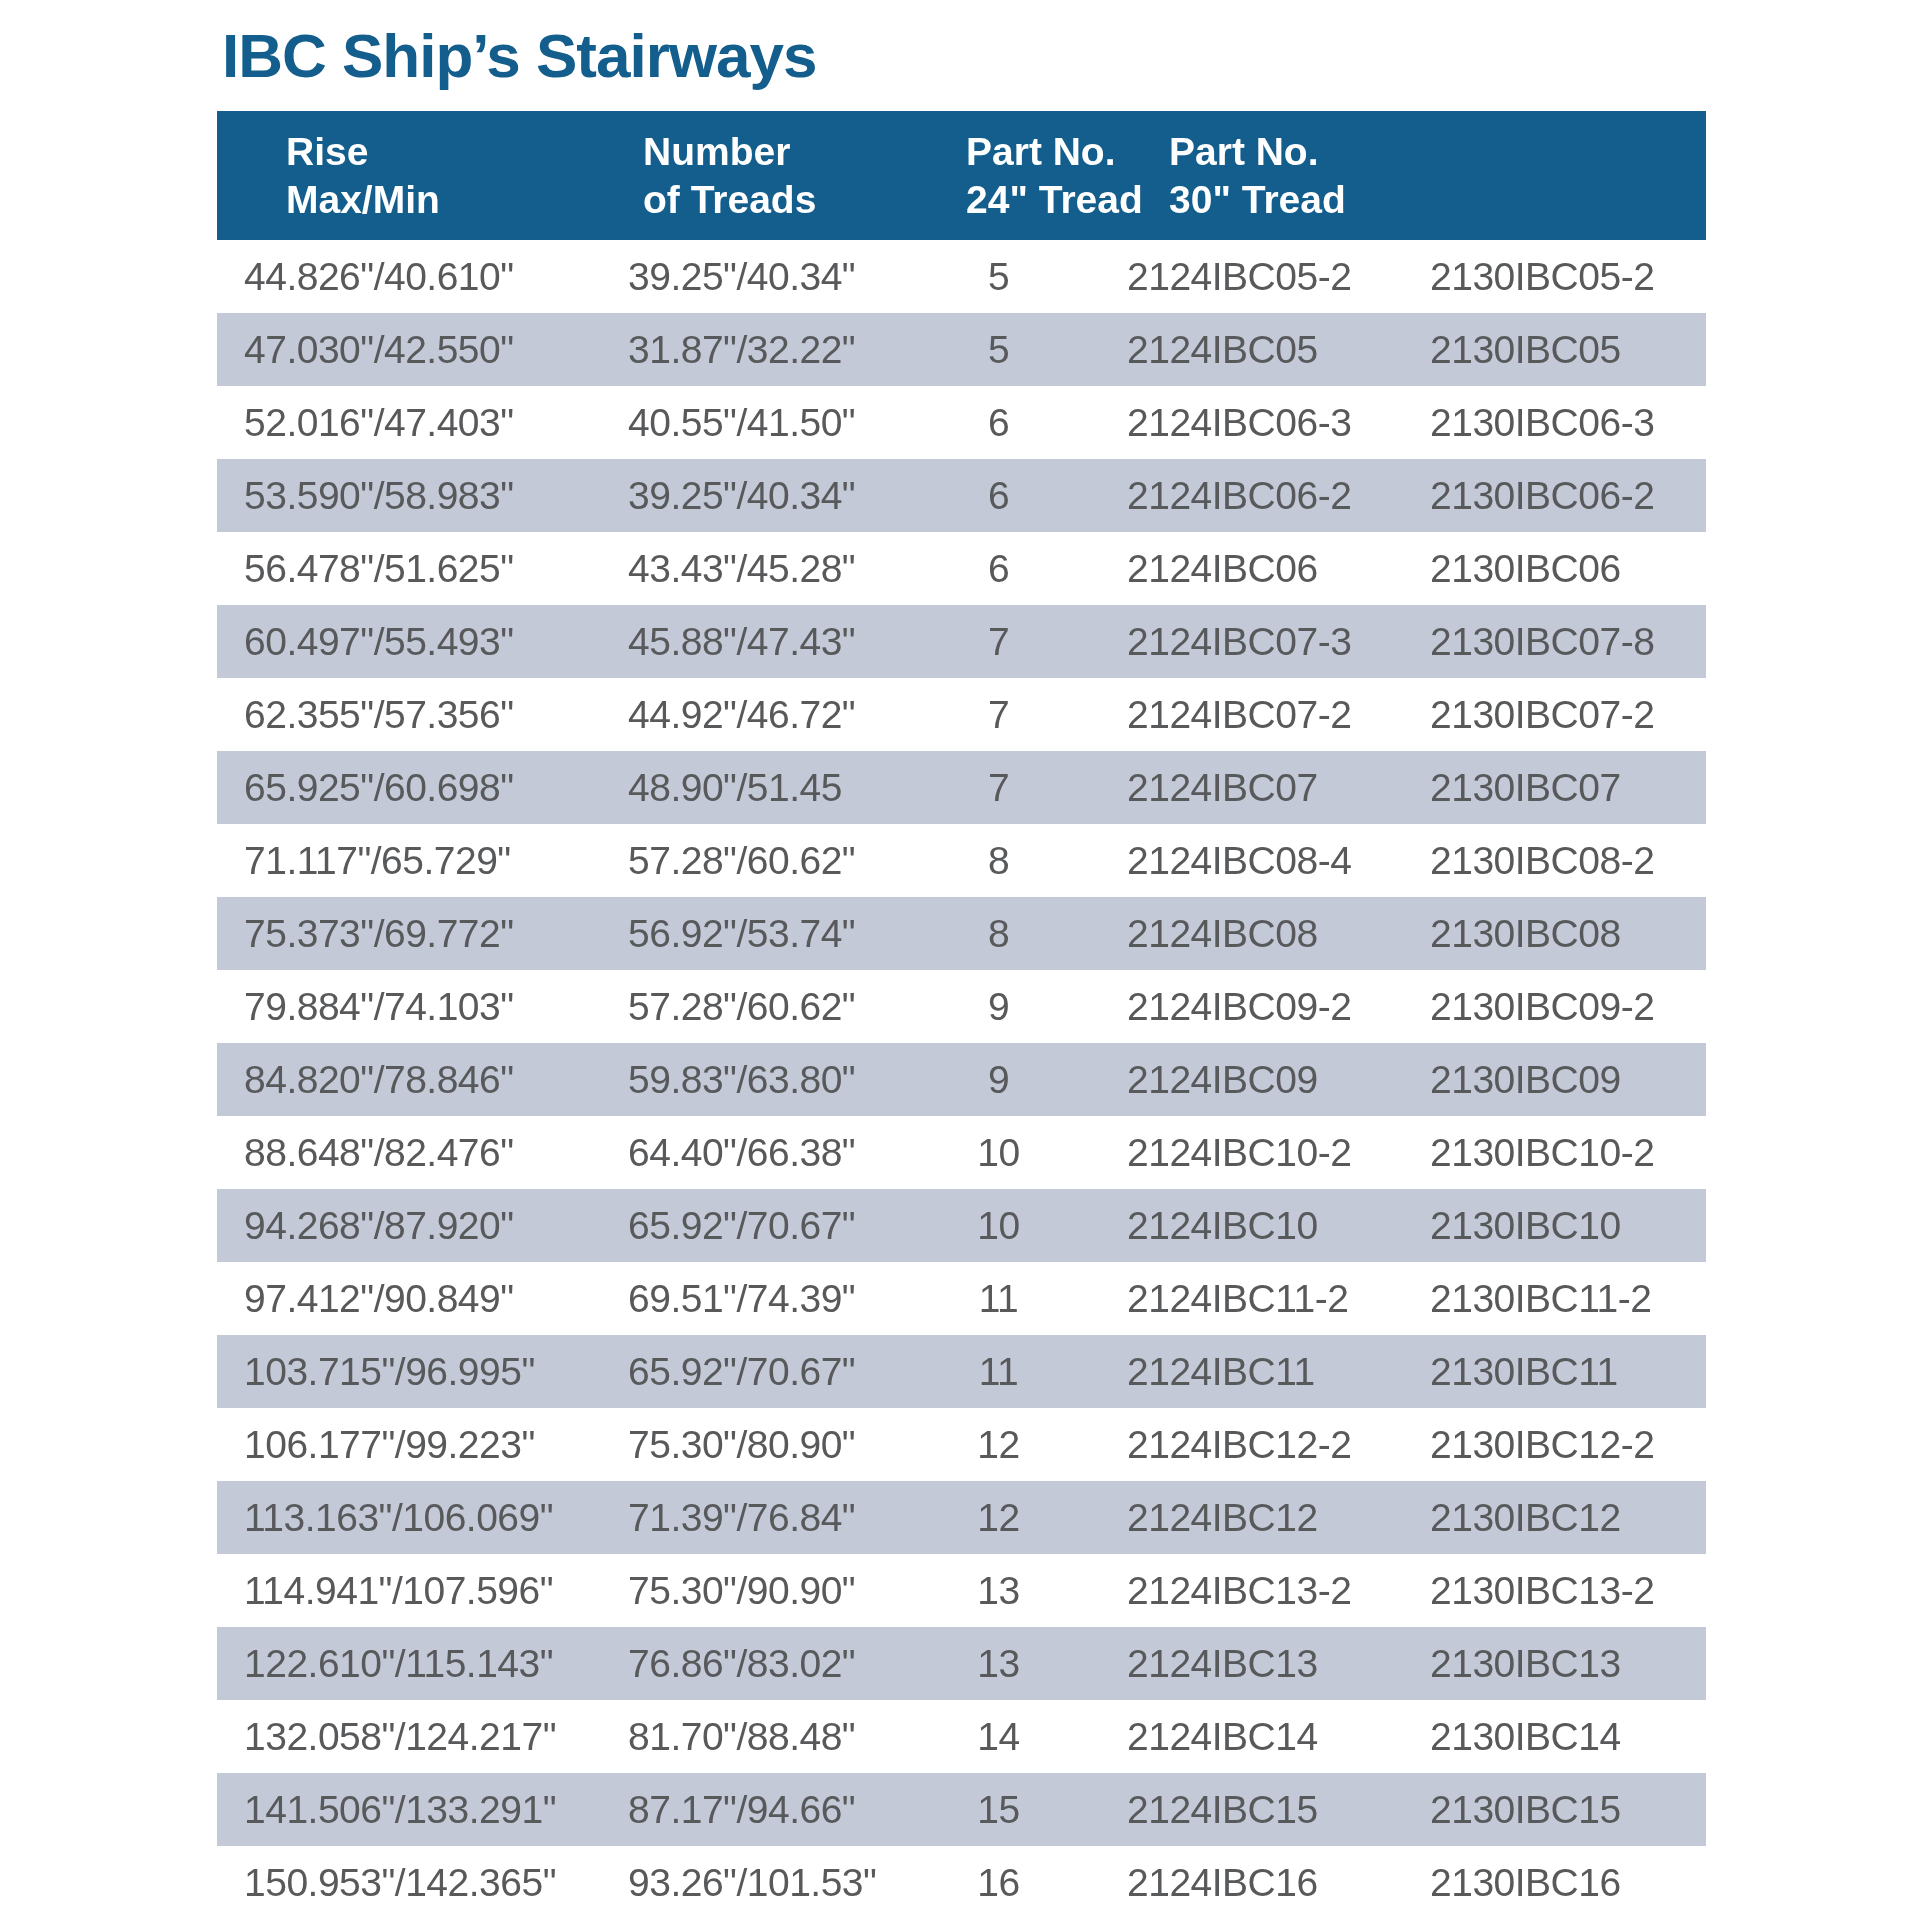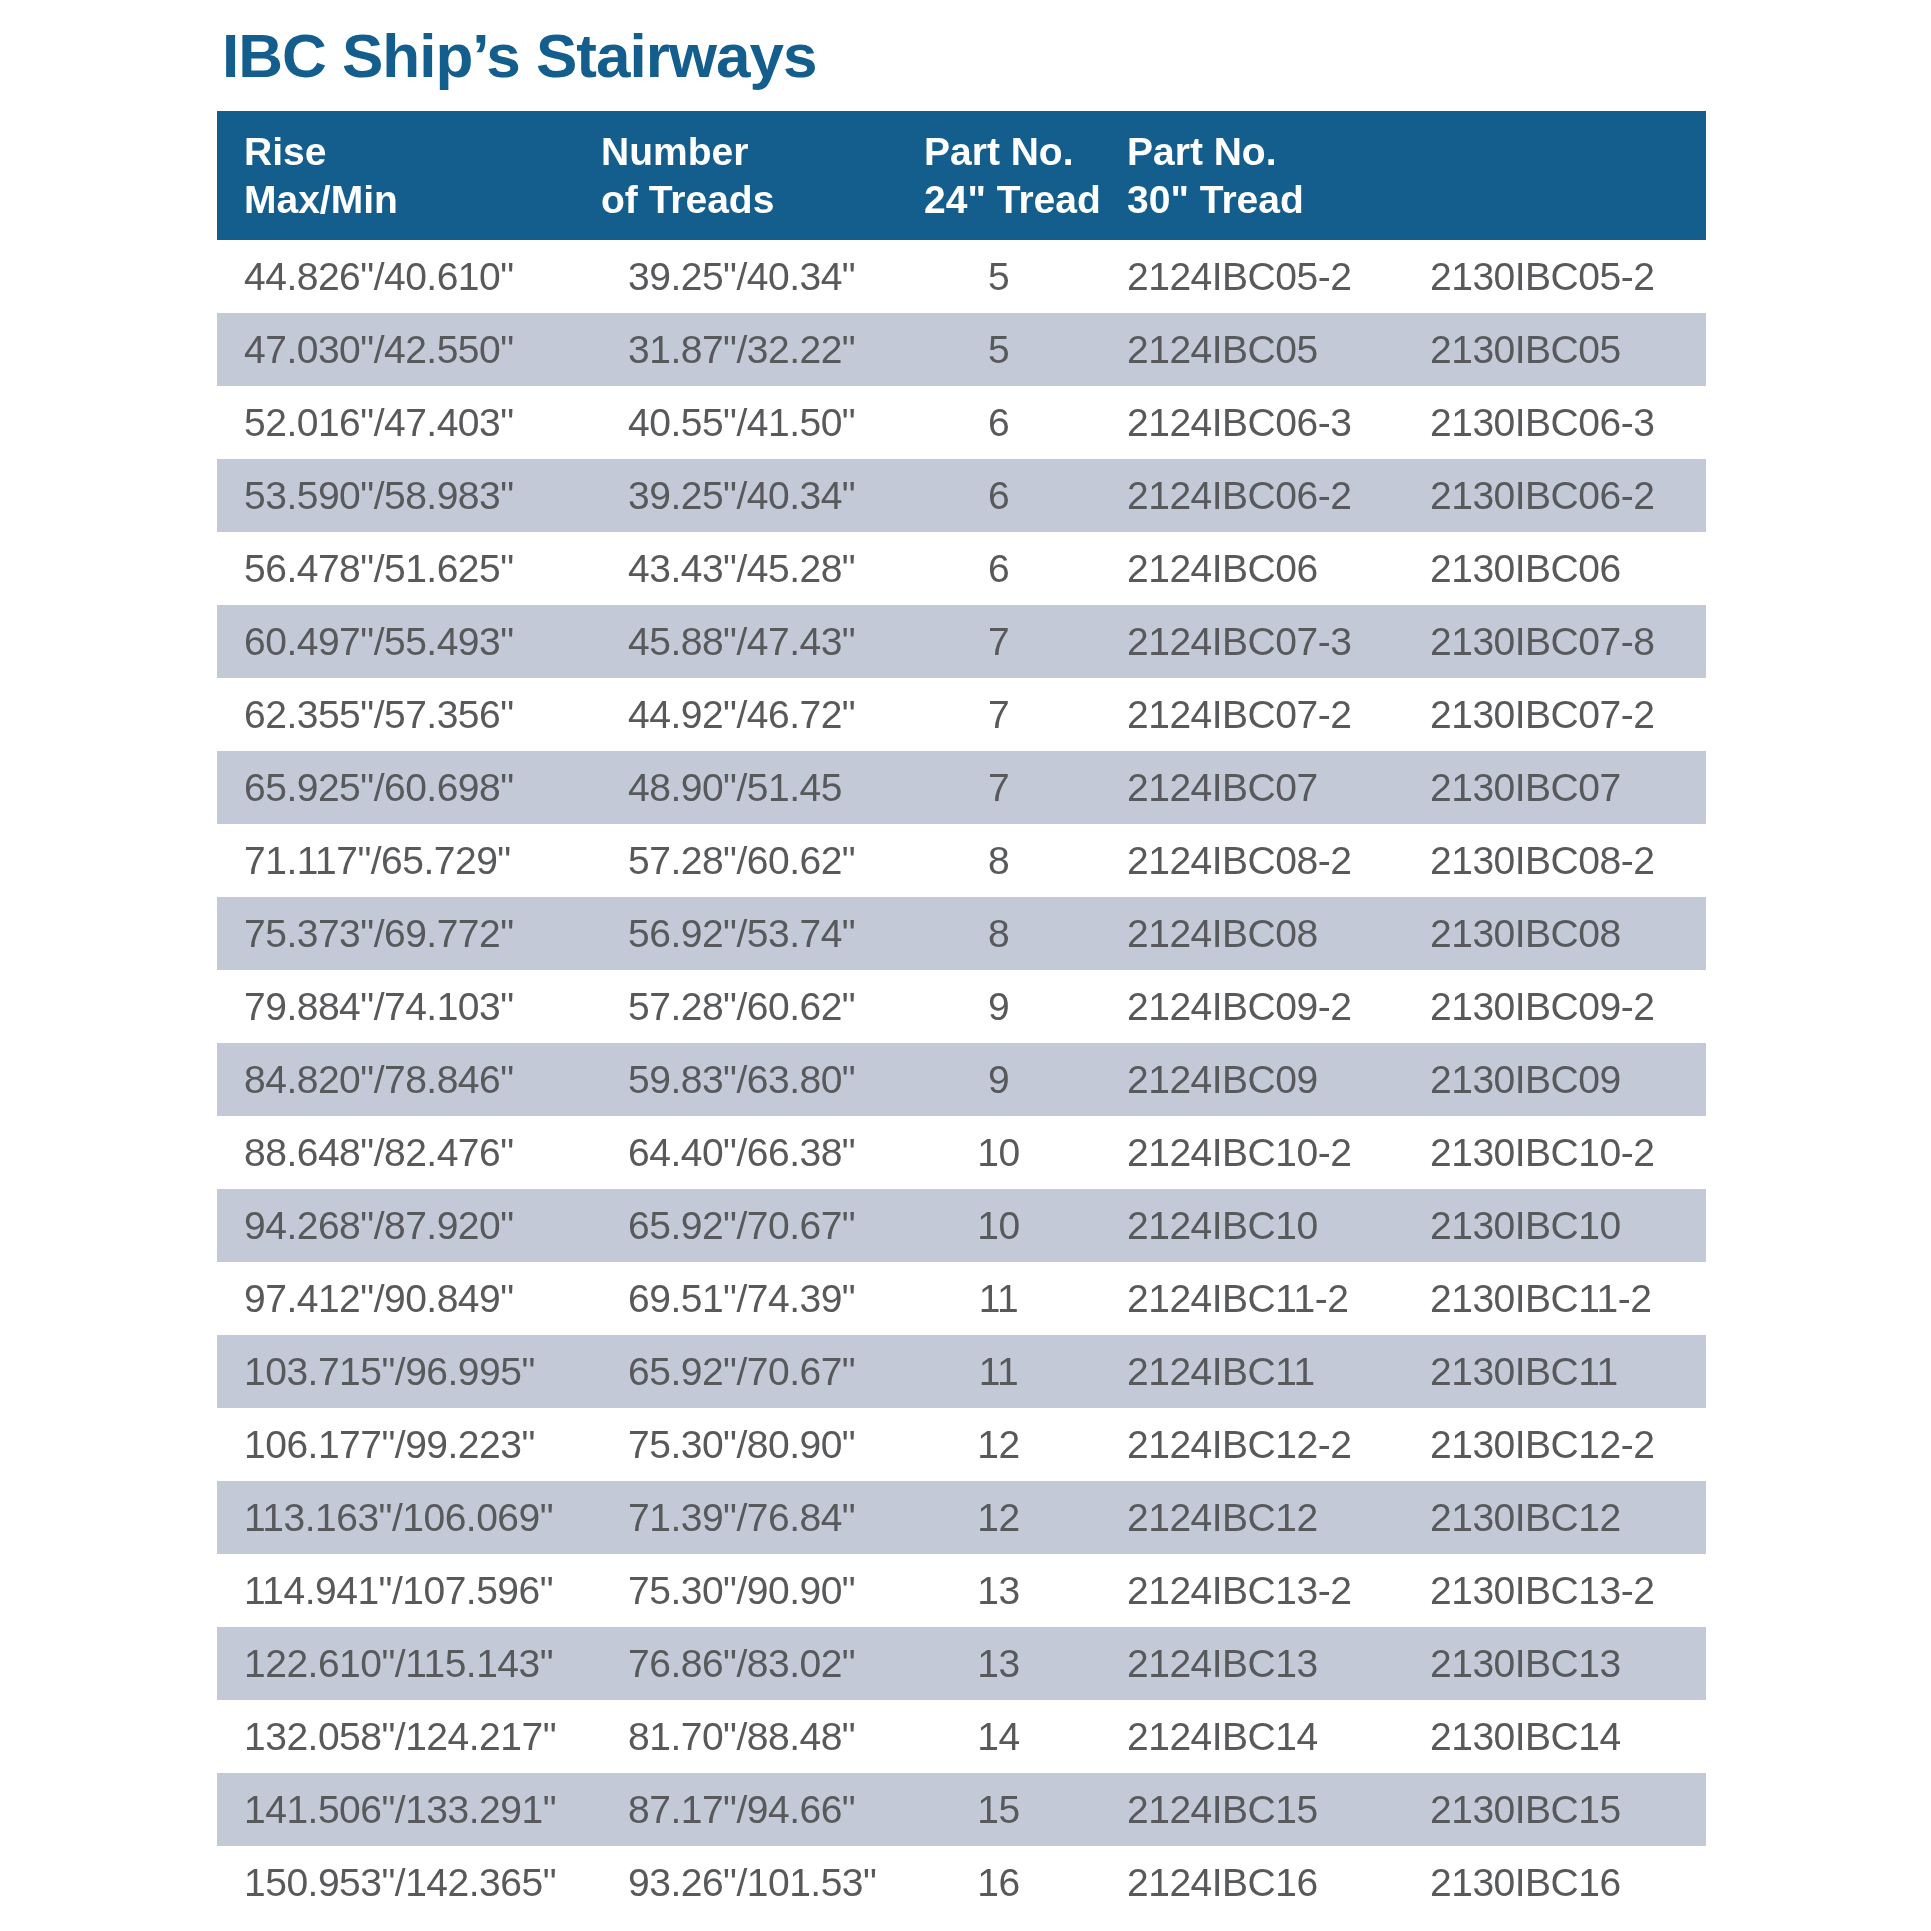--- a/index.html
+++ b/index.html
@@ -41,20 +41,21 @@
     height: 129px;
     align-items: center;
   }
   .th {
     color: var(--header-text);
     font-weight: bold;
     font-size: 39px;
     line-height: 48px;
     padding-left: 27px;
     white-space: nowrap;
+    margin-left: 42px;
   }
   .th.center { text-align: left; padding-left: 0; }
   .tbody { width: 100%; }
   .row {
     display: grid;
     grid-template-columns: 384px 296px 203px 303px 302px;
     height: 73px;
     align-items: center;
     background: #ffffff;
   }
@@ -148,21 +149,21 @@
         <div class="cell">65.925"/60.698"</div>
         <div class="cell">48.90"/51.45</div>
         <div class="cell center">7</div>
         <div class="cell">2124IBC07</div>
         <div class="cell">2130IBC07</div>
       </div>
       <div class="row">
         <div class="cell">71.117"/65.729"</div>
         <div class="cell">57.28"/60.62"</div>
         <div class="cell center">8</div>
-        <div class="cell">2124IBC08-2</div>
+        <div class="cell">2124IBC08-4</div>
         <div class="cell">2130IBC08-2</div>
       </div>
       <div class="row stripe">
         <div class="cell">75.373"/69.772"</div>
         <div class="cell">56.92"/53.74"</div>
         <div class="cell center">8</div>
         <div class="cell">2124IBC08</div>
         <div class="cell">2130IBC08</div>
       </div>
       <div class="row">

